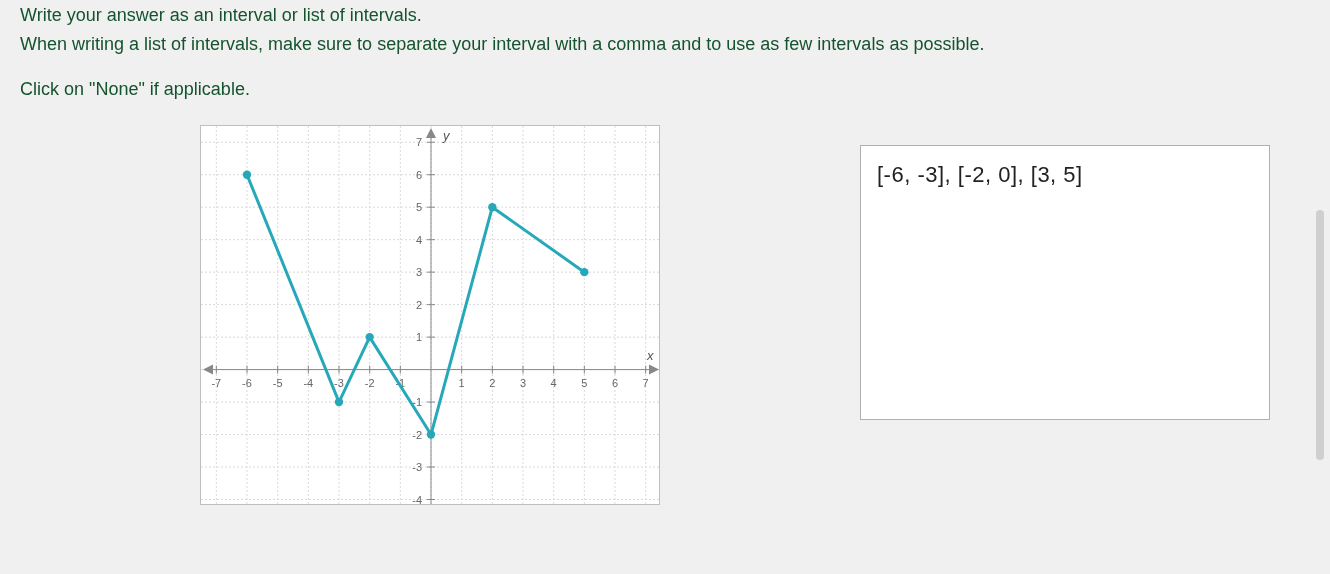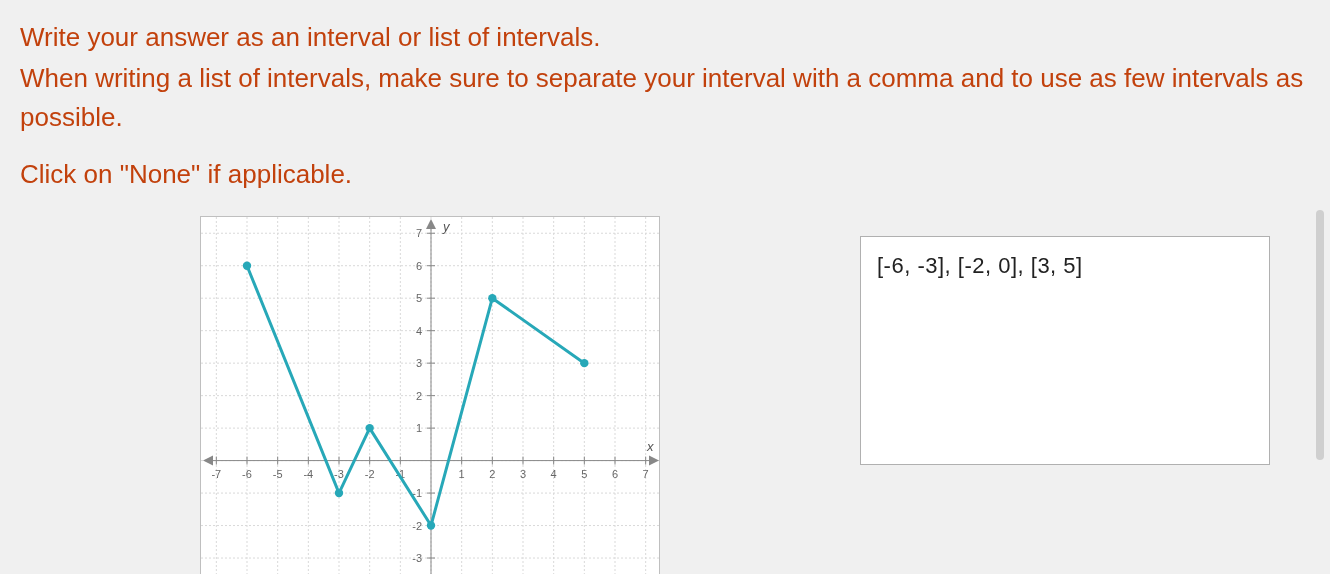--- a/index.html
+++ b/index.html
@@ -6,44 +6,44 @@
   body {
     font-family: Arial, Helvetica, sans-serif;
     background: #f0f0f0;
     width: 1330px;
     height: 574px;
     overflow: hidden;
     position: relative;
     color: #333;
   }
   .instruction-block {
-    padding: 18px 20px 0 20px;
-    font-size: 26px;
+    padding: 2px 20px 0 20px;
+    font-size: 18px;
     line-height: 1.5;
-    color: #c2410c;
+    color: #14532d;
   }
   .instruction-block p { margin-bottom: 2px; }
   .click-note { margin-top: 18px; }
   .content-row {
     display: flex;
     align-items: flex-start;
     margin-top: 22px;
     padding-left: 200px;
   }
   .graph-panel {
     width: 460px;
     height: 380px;
     border: 1px solid #bfbfbf;
     background: #fff;
     position: relative;
     overflow: hidden;
   }
   .answer-box {
     width: 410px;
-    height: 229px;
+    height: 275px;
     border: 1px solid #b0b0b0;
     background: #fff;
     margin-left: 200px;
     margin-top: 20px;
     padding: 16px 16px;
     font-size: 22px;
     color: #222;
     letter-spacing: 0.5px;
   }
   svg { display: block; }

